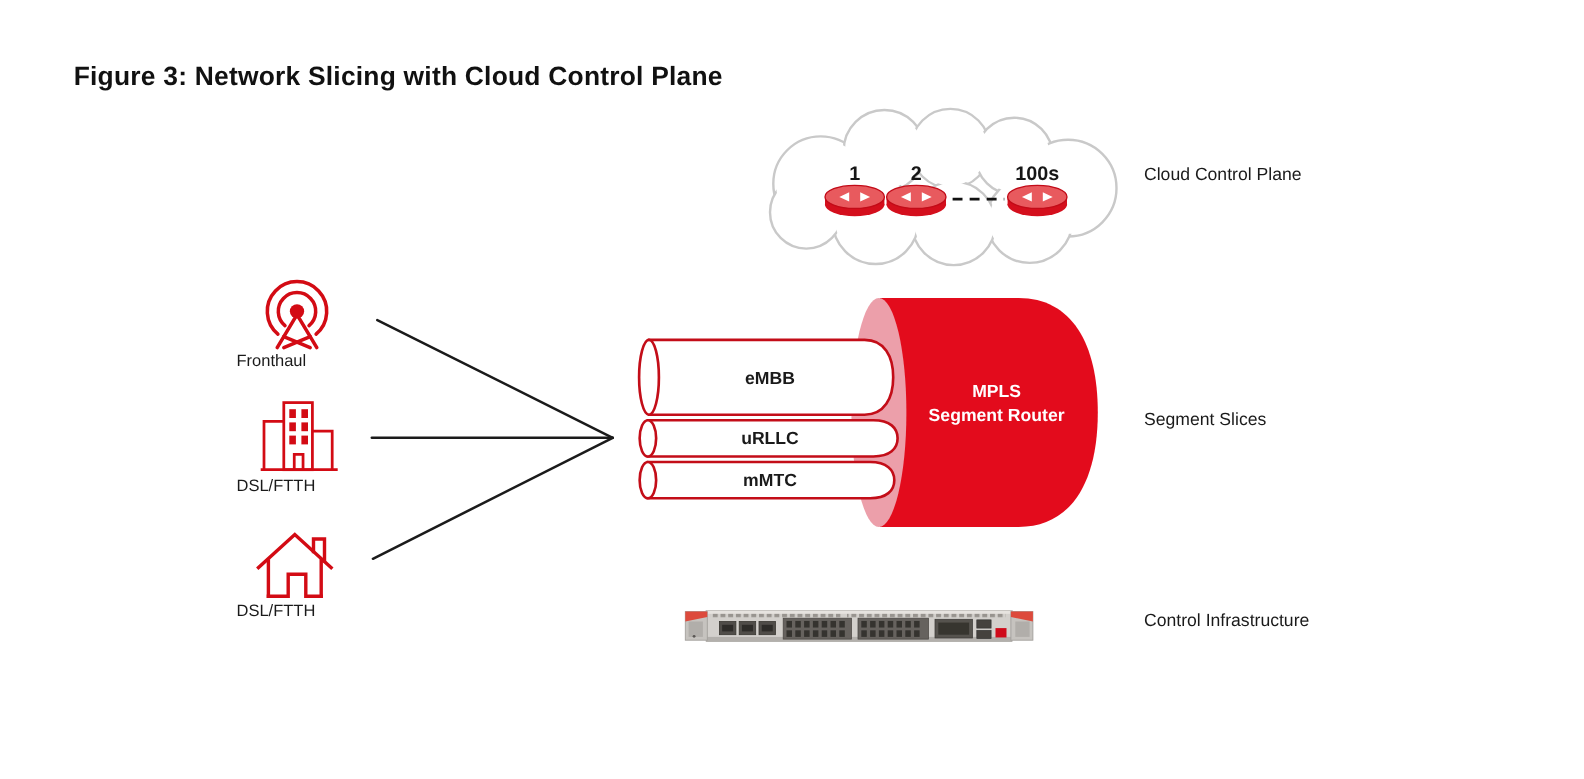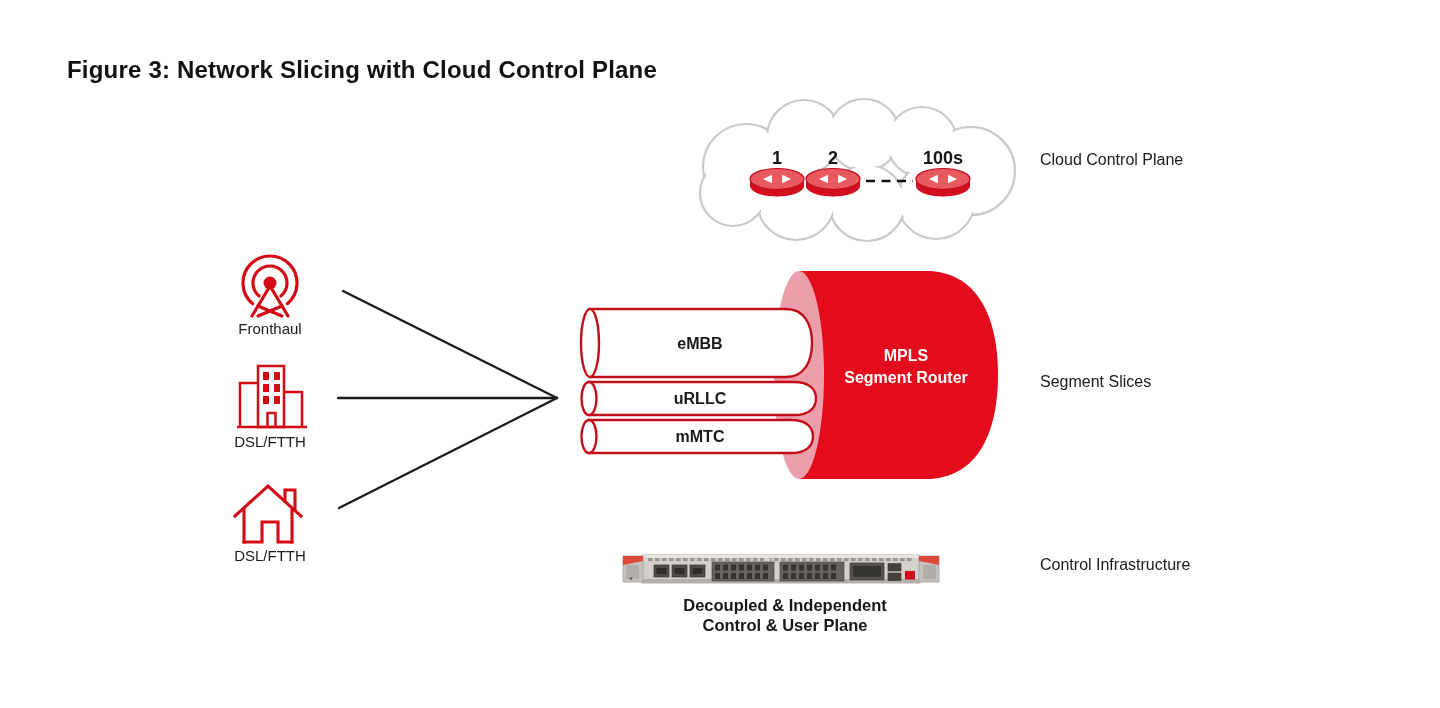--- a/index.html
+++ b/index.html
@@ -8,21 +8,21 @@
     font-family:"Liberation Sans",sans-serif;color:#1a1a1a;overflow:hidden;border-radius:22px;
   }
   .title{
     position:absolute;left:67px;top:56px;font-size:24px;font-weight:700;
     letter-spacing:0.2px;color:#111;white-space:nowrap;
   }
   .side-label{
     position:absolute;left:1040px;font-size:16px;color:#1a1a1a;white-space:nowrap;
   }
   .icon-label{
-    position:absolute;width:110px;text-align:center;font-size:15px;color:#1a1a1a;
+    position:absolute;width:110px;text-align:left;font-size:15px;color:#1a1a1a;
   }
   .caption{
     position:absolute;left:633px;top:595px;width:304px;text-align:center;
     font-size:16.5px;font-weight:700;color:#161616;line-height:20px;
   }
   svg{position:absolute;display:block;}
   svg text{font-family:"Liberation Sans",sans-serif;}
 </style>
 </head>
 <body>
@@ -238,18 +238,14 @@
     </g>
     <g>
       <rect x="230" y="15" width="34" height="17" fill="#56534e" stroke="#3e3b38" stroke-width="0.7"></rect>
       <rect x="233" y="18" width="28" height="11" fill="#37352f"></rect>
       <rect x="268" y="15.5" width="13" height="7.5" fill="#45423e" stroke="#333" stroke-width="0.6"></rect>
       <rect x="268" y="25" width="13" height="7.5" fill="#45423e" stroke="#333" stroke-width="0.6"></rect>
     </g>
     <rect x="285" y="23" width="10" height="8.5" fill="#cf0a1a"></rect>
   </svg>
 
-  <div class="caption">
-    <div>Decoupled &amp; Independent</div>
-    <div>Control &amp; User Plane</div>
-  </div>
 
 </div>
 
 </body></html>

